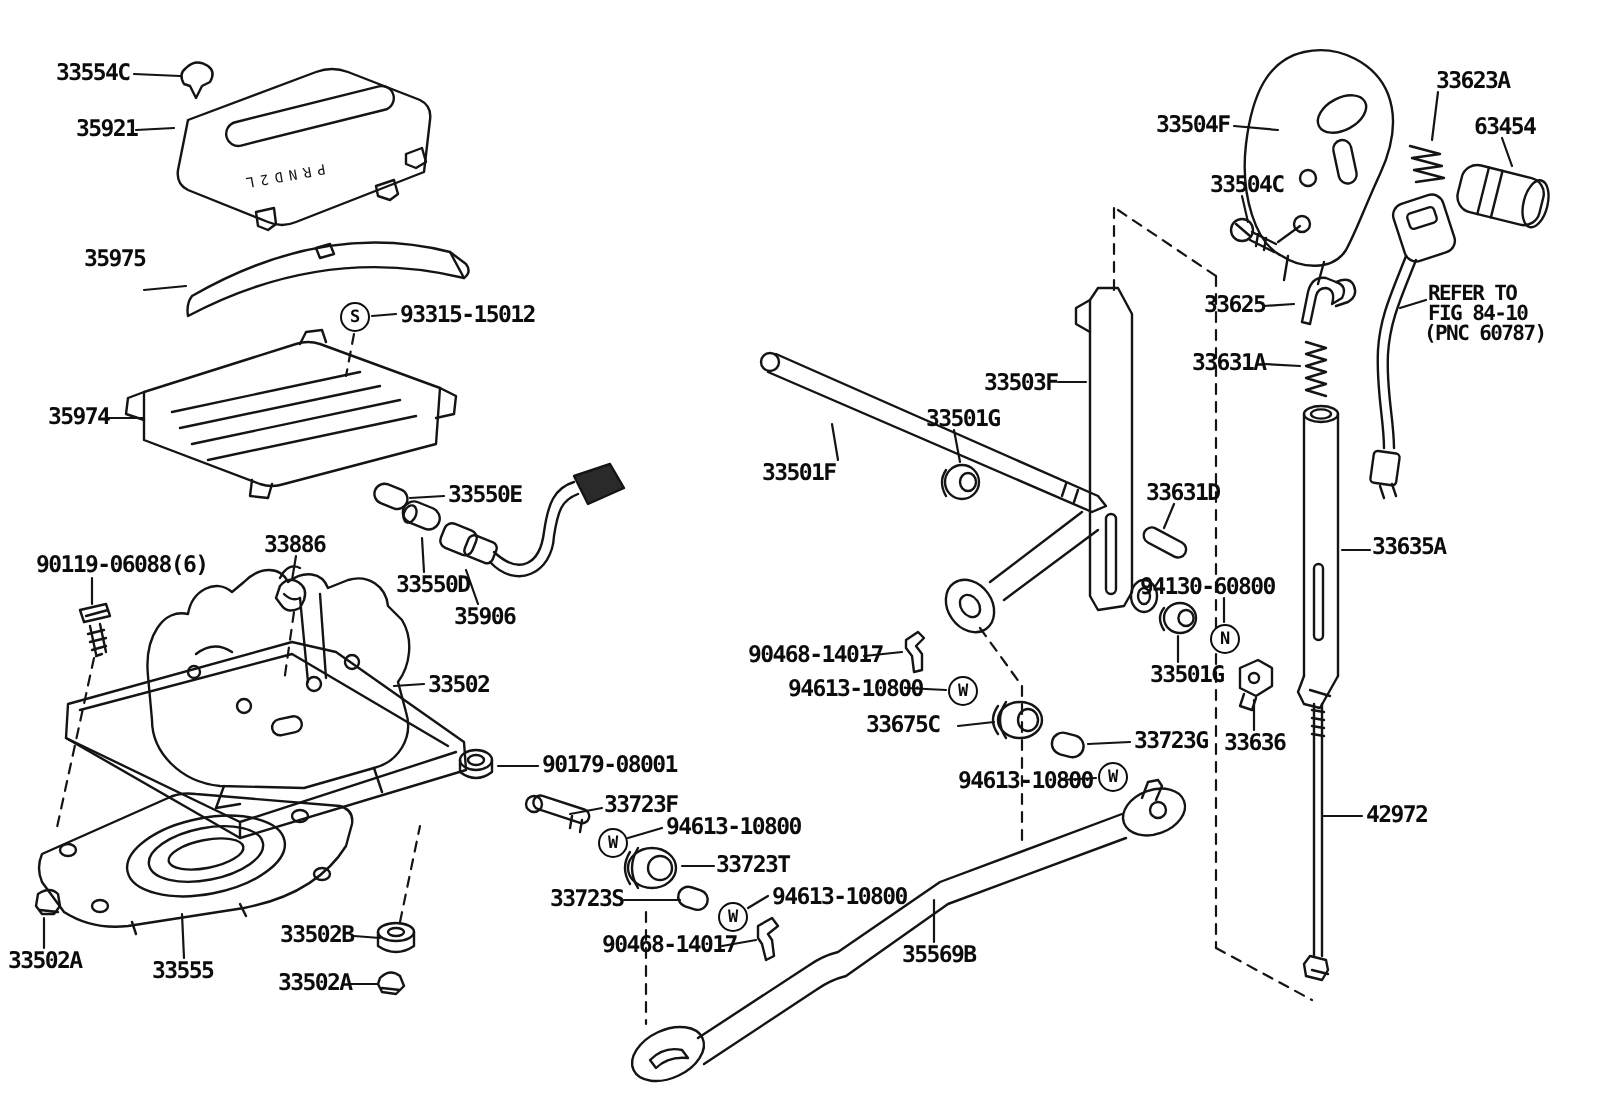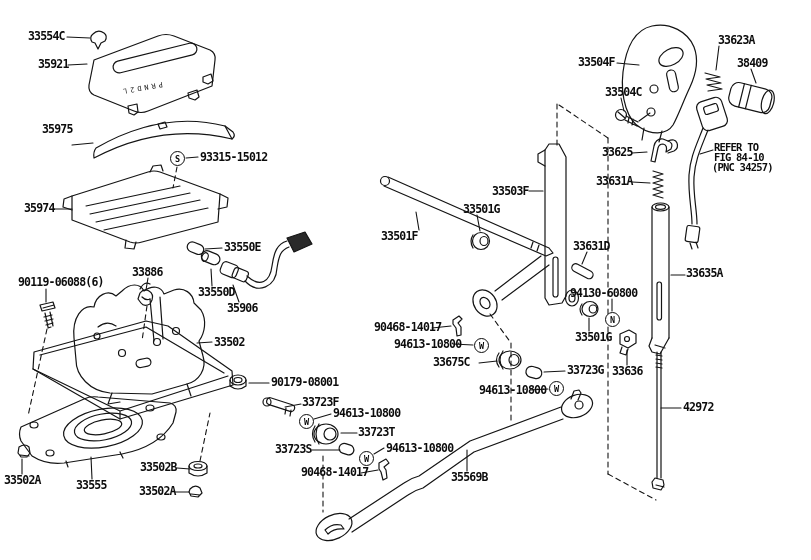--- a/index.html
+++ b/index.html
@@ -338,35 +338,35 @@
 <div class="lbl" style="left:451px;top:472px">35569B</div>
 <div class="lbl" style="left:381px;top:231px">33501F</div>
 <div class="lbl" style="left:463px;top:204px">33501G</div>
 <div class="lbl" style="left:492px;top:186px">33503F</div>
 <div class="lbl" style="left:374px;top:322px">90468-14017</div>
 <div class="lbl" style="left:394px;top:339px">94613-10800</div>
 <div class="lbl" style="left:433px;top:357px">33675C</div>
 <div class="lbl" style="left:479px;top:385px">94613-10800</div>
 <div class="lbl" style="left:578px;top:57px">33504F</div>
 <div class="lbl" style="left:718px;top:35px">33623A</div>
-<div class="lbl" style="left:737px;top:58px">38409</div>
+<div class="lbl" style="left:737px;top:58px">63454</div>
 <div class="lbl" style="left:605px;top:87px">33504C</div>
 <div class="lbl" style="left:602px;top:147px">33625</div>
 <div class="lbl" style="left:596px;top:176px">33631A</div>
 <div class="lbl" style="left:573px;top:241px">33631D</div>
 <div class="lbl" style="left:686px;top:268px">33635A</div>
 <div class="lbl" style="left:570px;top:288px">94130-60800</div>
 <div class="lbl" style="left:575px;top:332px">33501G</div>
 <div class="lbl" style="left:567px;top:365px">33723G</div>
 <div class="lbl" style="left:612px;top:366px">33636</div>
 <div class="lbl" style="left:683px;top:402px">42972</div>
 
 <div class="note-line" style="left:714px;top:142px">REFER TO</div>
 <div class="note-line" style="left:714px;top:152px">FIG 84-10</div>
-<div class="note-line" style="left:712px;top:162px">(PNC 34257)</div>
+<div class="note-line" style="left:712px;top:162px">(PNC 60787)</div>
 
 <div class="marker" style="left:170px;top:151px">
       <span>S</span>
     </div>
 <div class="marker" style="left:299px;top:414px">
       <span>W</span>
     </div>
 <div class="marker" style="left:359px;top:451px">
       <span>W</span>
     </div>

